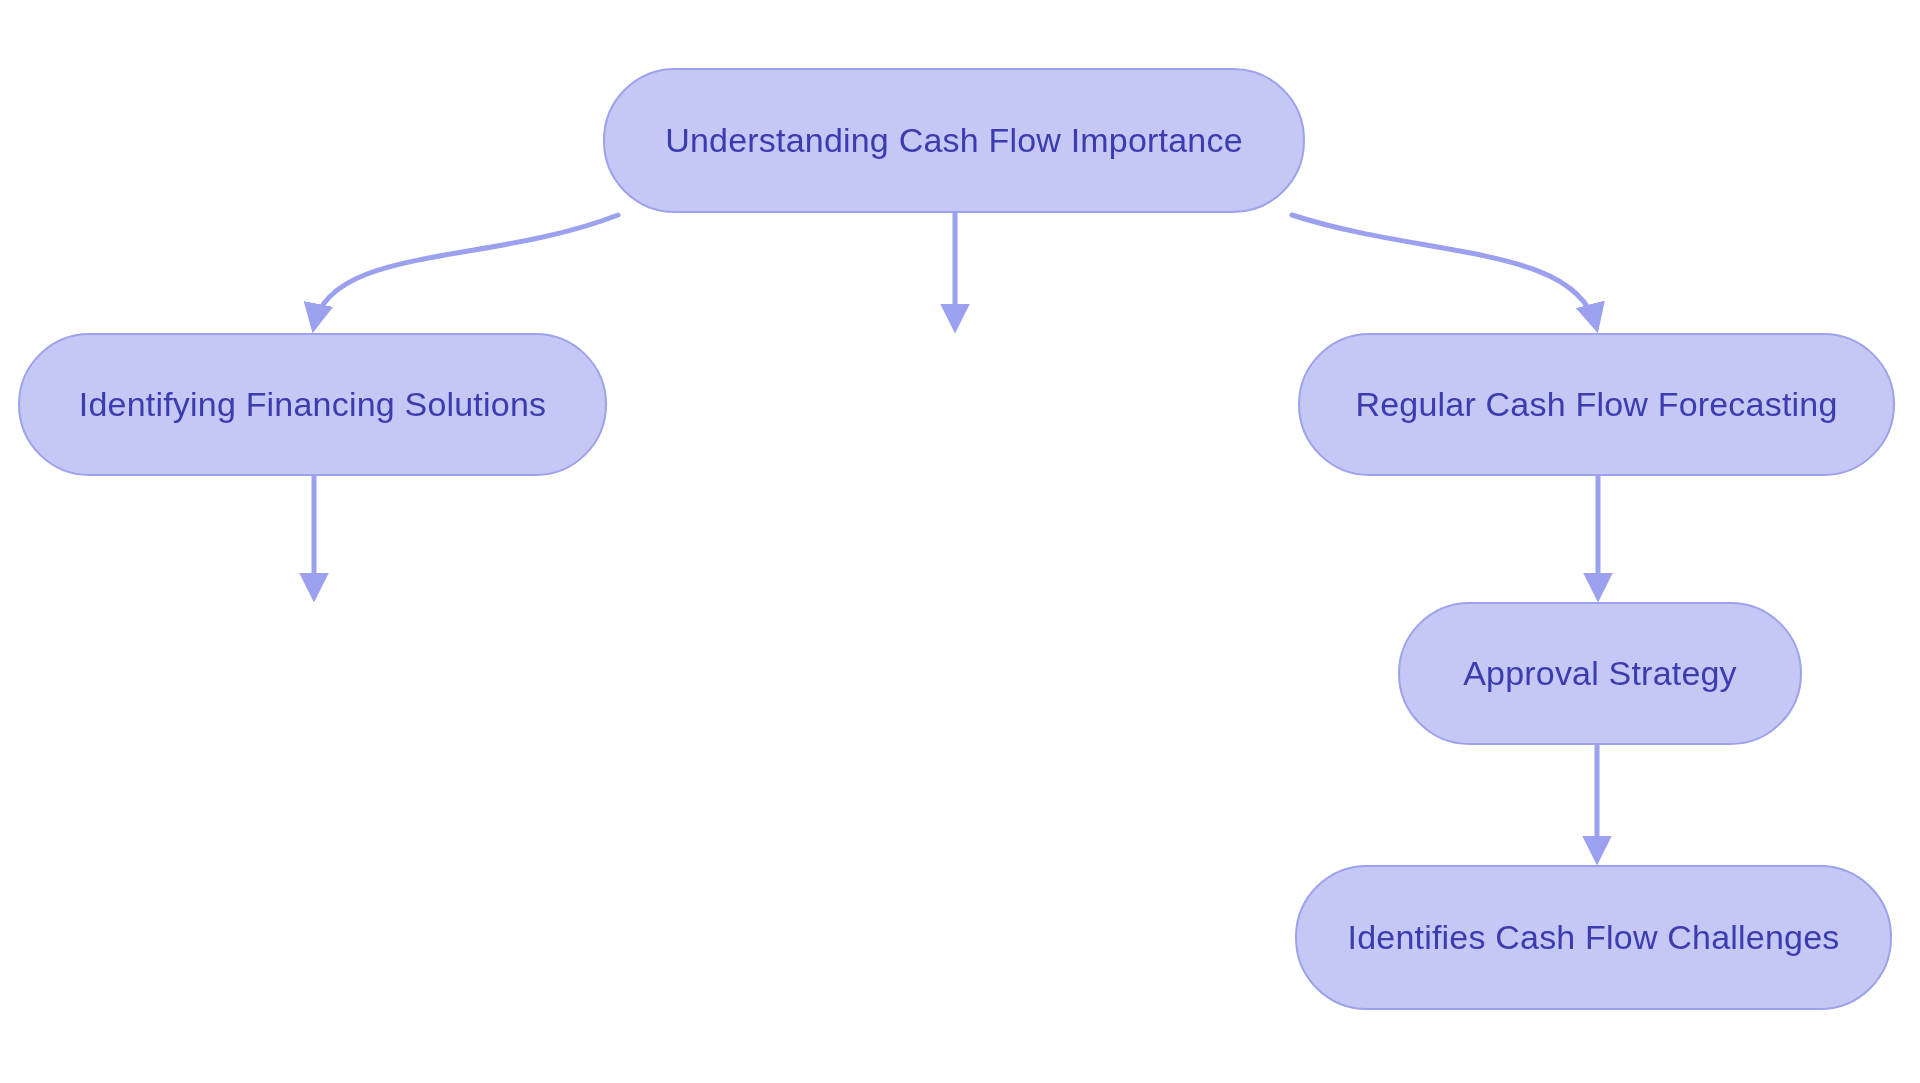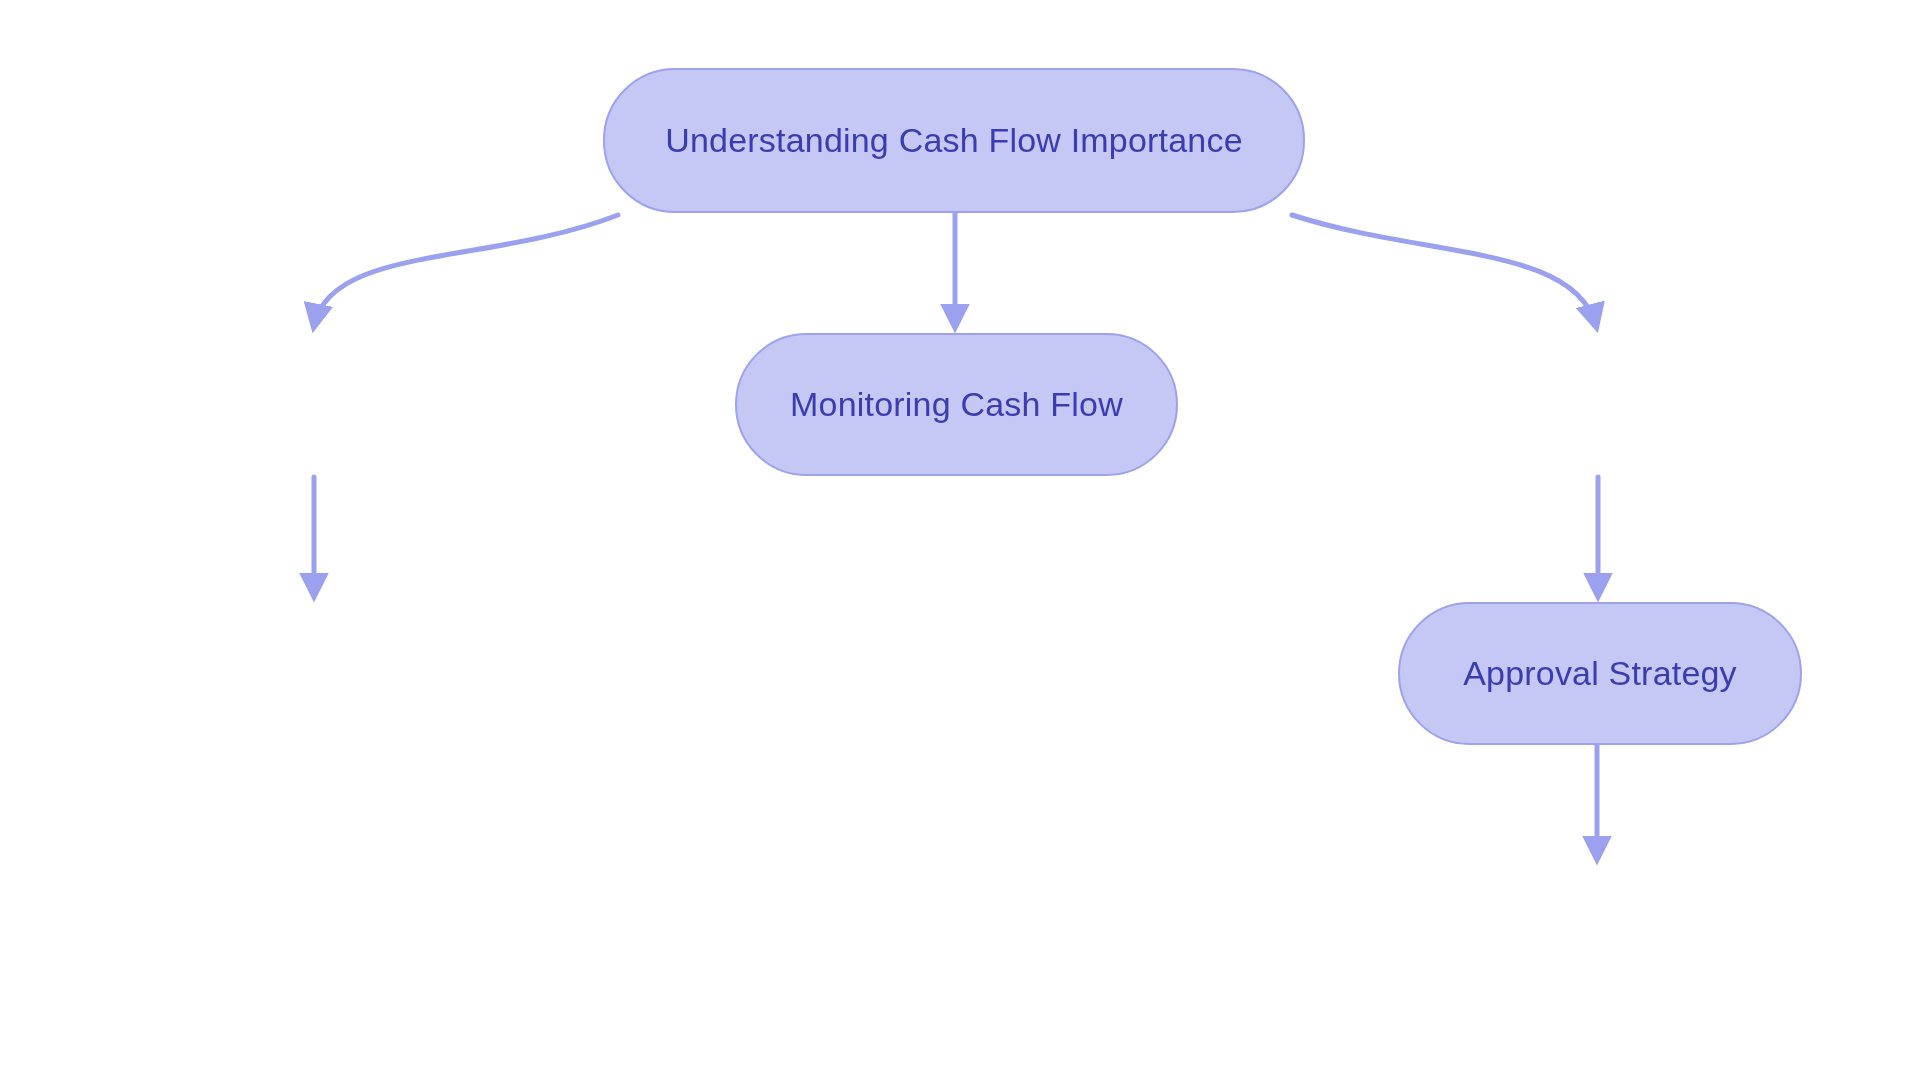--- a/index.html
+++ b/index.html
@@ -69,25 +69,31 @@
     <path d="M 1292 215 C 1425 258, 1575 245, 1596 326" marker-end="url(#arrowhead)"></path>
     <path d="M 314 477 L 314 595" marker-end="url(#arrowhead)"></path>
     <path d="M 1598 477 L 1598 595" marker-end="url(#arrowhead)"></path>
     <path d="M 1597 746 L 1597 858" marker-end="url(#arrowhead)"></path>
   </svg>
 
   <div class="node n-root">
     <span>Understanding Cash Flow Importance</span>
   </div>
 
-
-  <div class="node n-monitoring">
-    <span>Monitoring Cash Flow</span>
+  <div class="node n-financing">
+    <span>Identifying Financing Solutions</span>
   </div>
 
+
+  <div class="node n-forecasting">
+    <span>Regular Cash Flow Forecasting</span>
+  </div>
 
 
   <div class="node n-proactive">
     <span>Approval Strategy</span>
   </div>
 
+  <div class="node n-challenges">
+    <span>Identifies Cash Flow Challenges</span>
+  </div>
 
 </div>
 
 </body></html>

